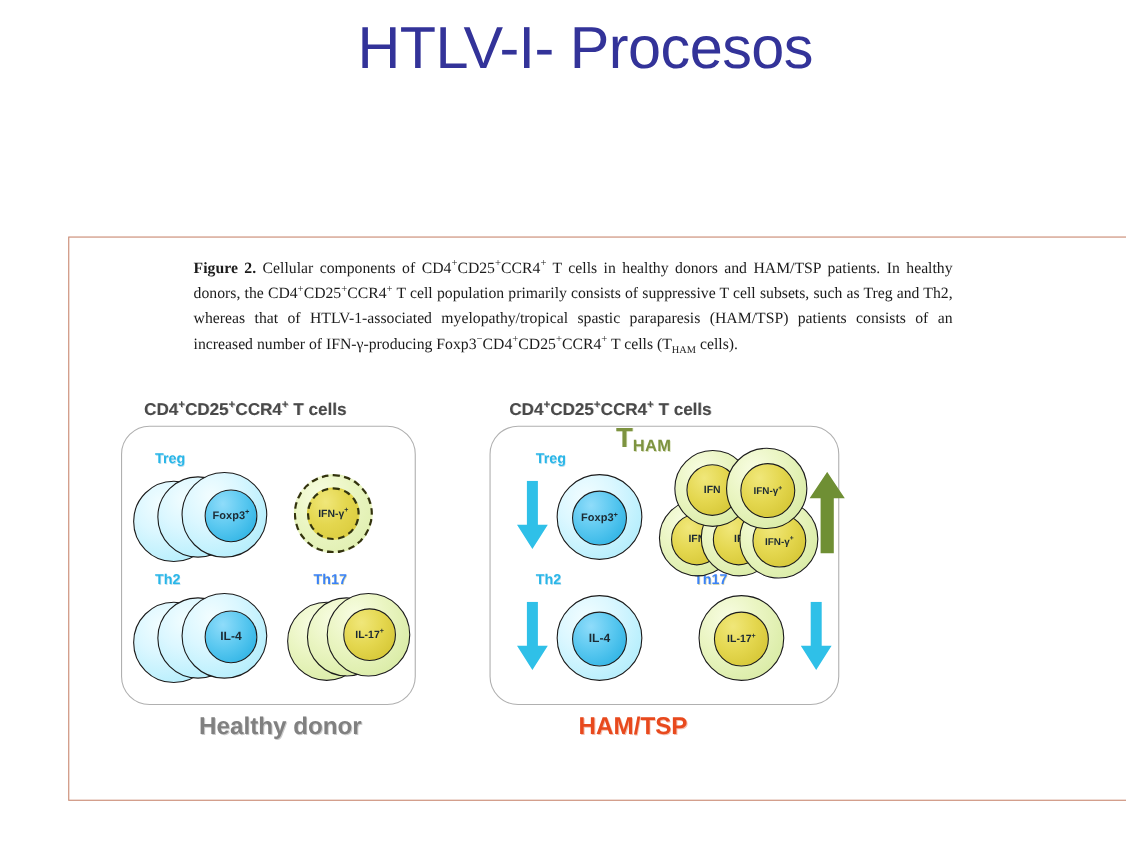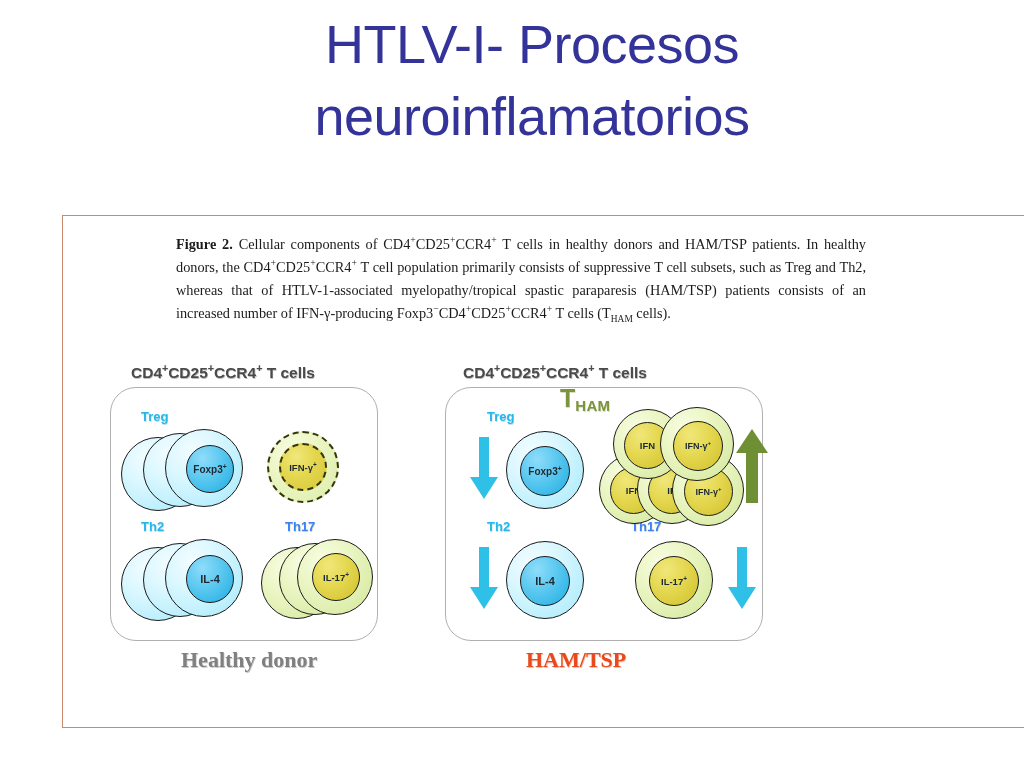--- a/index.html
+++ b/index.html
@@ -86,21 +86,21 @@
     border: 1.7px solid #b0b0b0;
     border-radius: 26px;
     background: #ffffff;
     box-sizing: border-box;
   }
   #panel-box-left  { left: 47px;  top: 36px; width: 268px; height: 254px; }
   #panel-box-right { left: 382px; top: 36px; width: 318px; height: 254px; }
 
   .panel-footer {
     position: absolute;
-    font-family: Liberation Serif, serif;
+    font-family: Liberation Sans, sans-serif;
     font-size: 22px;
     font-weight: bold;
     white-space: nowrap;
   }
   #footer-left  { left: 118px; top: 296px; color: #808080;
                   text-shadow: 0.8px 0.8px 0 rgba(190,190,190,0.8); }
   #footer-right { left: 463px; top: 296px; color: #e8491d;
                   text-shadow: 0.8px 0.8px 0 rgba(240,170,150,0.75); }
 
   
@@ -186,21 +186,20 @@
   .arrow { position: absolute; }
 
   
   .clip-box { position: absolute; overflow: hidden; }
 </style>
 </head>
 <body>
 
 <div id="slide-title">
   <span class="title-line">HTLV-I- Procesos</span>
-  <span class="title-line">neuroinflamatorios</span>
 </div>
 
 <div id="figure-frame">
 
   <div id="figure-caption">
     <b>Figure 2.</b>
     <span>
       Cellular components of CD4<span class="sup">+</span>CD25<span class="sup">+</span>CCR4<span class="sup">+</span>
       T cells in healthy donors and HAM/TSP patients. In healthy donors, the
       CD4<span class="sup">+</span>CD25<span class="sup">+</span>CCR4<span class="sup">+</span> T cell population

